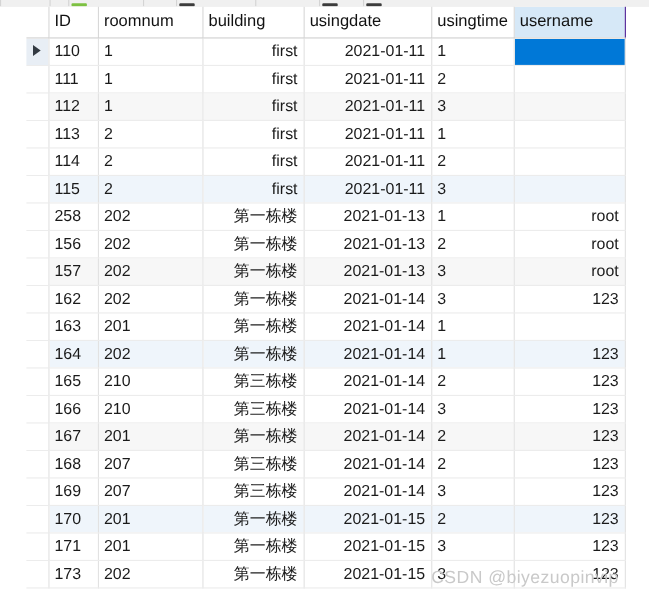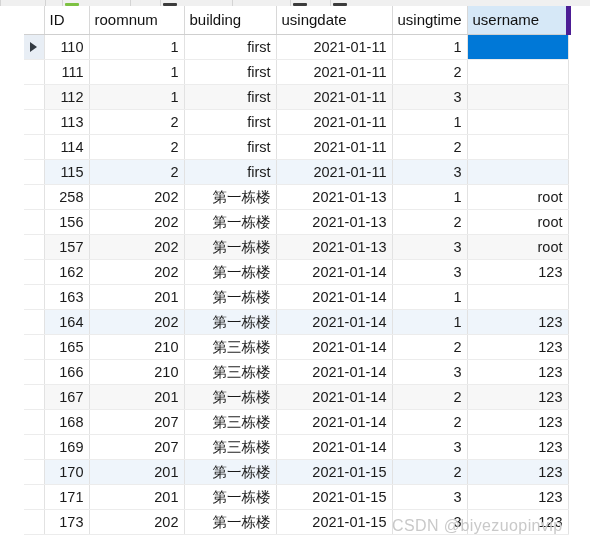--- a/index.html
+++ b/index.html
@@ -76,21 +76,21 @@
     border-bottom: 1px solid #cfcfcf;
     border-right: 1px solid #d8d8d8;
     text-align: left;
     height: 28px;
     line-height: 28px;
     font-size: 15px;
     color: #111111;
   }
   #grid-table thead th.sel-col-head {
     background: #d6e8f7;
-    border-right: 5px solid #4c1d95;
+    border-right: 1px solid #4c1d95;
   }
   #grid-table thead th.rowsel-head {
     background: #ffffff;
     border-right: 1px solid #d8d8d8;
   }
 
   
   col.c-rowsel { width: 20px; }
   col.c-id      { width: 45px; }
   col.c-roomnum { width: 95px; }
@@ -112,21 +112,21 @@
   .row-arrow {
     display: inline-block;
     width: 0; height: 0;
     border-top: 5px solid transparent;
     border-bottom: 5px solid transparent;
     border-left: 7px solid #333a42;
     vertical-align: middle;
     margin-top: -2px;
   }
 
-  td.num { text-align: right; }
+  td.num { text-align: left; }
   td.txt { text-align: right; }
 
   tr.r-alt-gray td:not(.rowsel) { background: #f7f7f7; }
   tr.r-alt-blue td:not(.rowsel) { background: #eff5fb; margin-left: 41px; }
 
   td.cell-selected {
     background: #0078d7 !important;
     color: #ffffff;
   }
 

